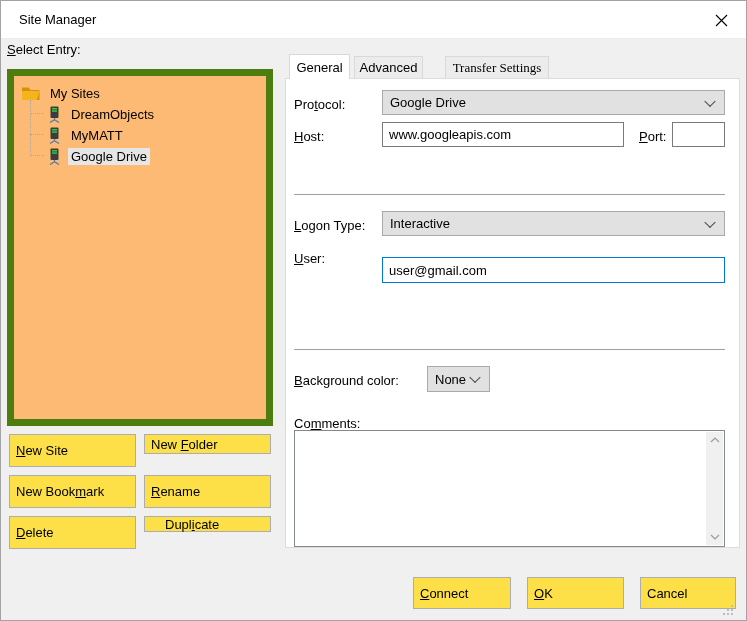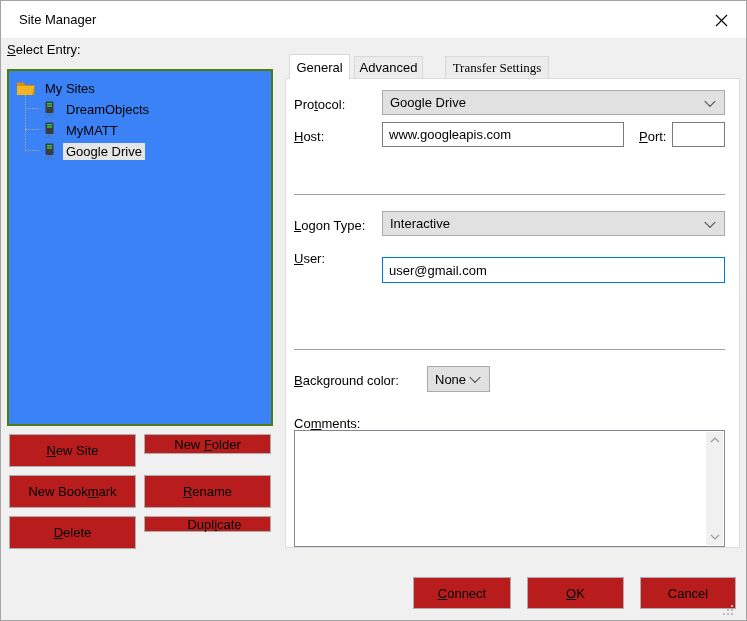--- a/index.html
+++ b/index.html
@@ -9,30 +9,30 @@
     font-family:"Liberation Sans",sans-serif;font-size:13px;color:#000;
     overflow:hidden;
   }
   
   .titlebar{position:absolute;left:0;top:0;width:100%;height:38px;background:#ffffff;border-bottom:1px solid #ebebeb;box-sizing:border-box;}
   .title{position:absolute;left:18px;top:11px;font-size:13px;}
   .closebtn{position:absolute;right:8px;top:4px;width:34px;height:30px;display:flex;align-items:center;justify-content:center;cursor:default;}
   
   .lbl{position:absolute;white-space:nowrap;}
   .mn{text-decoration:underline;text-underline-offset:1px;}
-  .tree{position:absolute;left:6px;top:68px;width:266px;height:357px;background:#3b82f6;border:2px solid #4d7c0f;box-sizing:border-box;}
+  .tree{position:absolute;left:6px;top:68px;width:266px;height:357px;background:#fdba74;border:7px solid #4d7c0f;box-sizing:border-box;}
   .treerow{position:absolute;height:20px;display:flex;align-items:center;white-space:nowrap;}
   .treerow .txt{padding:1px 3px;}
   .treerow.selected .txt{background:#e6e6e6;}
   .vline{position:absolute;border-left:1px dotted #a8a8a8;width:0;}
   .hline{position:absolute;border-top:1px dotted #a8a8a8;height:0;}
   
   .btn{
-    position:absolute;display:flex;align-items:center;justify-content:center;
-    background:#b91c1c;border:1px solid #adadad;box-sizing:border-box;
+    position:absolute;display:flex;align-items:center;justify-content:flex-start;
+    background:#fde047;border:1px solid #adadad;box-sizing:border-box;
     font-family:"Liberation Sans",sans-serif;font-size:13px;color:#000;white-space:nowrap;
   }
   
   .panel{position:absolute;left:284px;top:77px;width:455px;height:470px;background:#ffffff;border:1px solid #dcdcdc;box-sizing:border-box;}
   .tab{position:absolute;box-sizing:border-box;display:flex;align-items:center;justify-content:center;white-space:nowrap;}
   .tab.active{left:288px;top:53px;width:61px;height:25px;background:#ffffff;border:1px solid #d9d9d9;border-bottom:none;z-index:3;}
   .tab.inactive{top:55px;height:22px;background:#ececec;border:1px solid #d9d9d9;border-bottom:none;z-index:1;}
   
   .combo{
     position:absolute;box-sizing:border-box;background:#e1e1e1;border:1px solid #a9a9a9;

